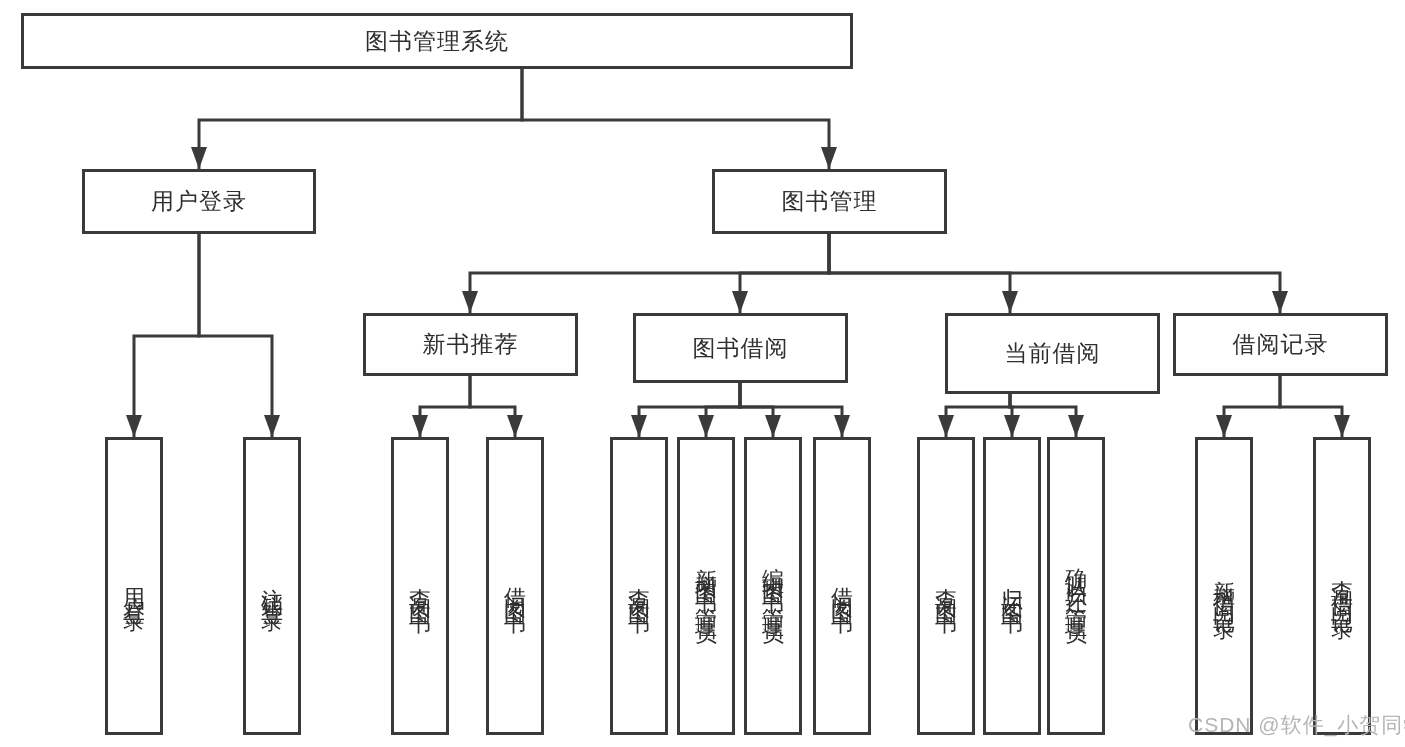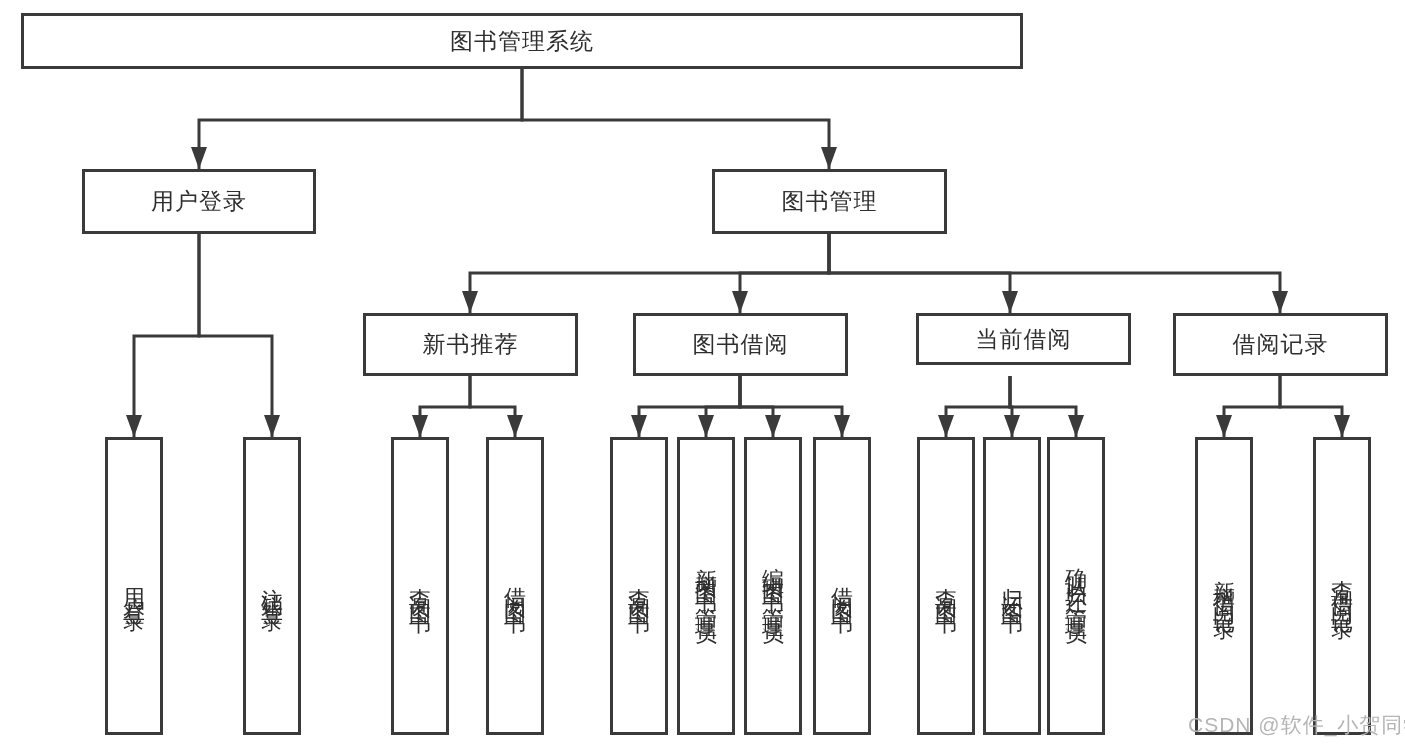--- a/index.html
+++ b/index.html
@@ -57,38 +57,38 @@
       <path class="conn" marker-end="url(#arw)" d="M1010 376 V407 H946 V437"></path>
       <path class="conn" marker-end="url(#arw)" d="M1010 376 V407 H1012 V437"></path>
       <path class="conn" marker-end="url(#arw)" d="M1010 376 V407 H1076 V437"></path>
     </g>
     <g>
       <path class="conn" marker-end="url(#arw)" d="M1280 376 V407 H1224 V437"></path>
       <path class="conn" marker-end="url(#arw)" d="M1280 376 V407 H1342 V437"></path>
     </g>
   </svg>
 
-  <div class="box hbox" style="left:21px;top:13px;width:1002px;height:56px;">
+  <div class="box hbox" style="left:21px;top:13px;width:832px;height:56px;">
     <span>图书管理系统</span>
   </div>
 
   <div class="box hbox" style="left:82px;top:169px;width:234px;height:65px;">
     <span>用户登录</span>
   </div>
   <div class="box hbox" style="left:712px;top:169px;width:235px;height:65px;text-align:center;">
     <span>图书管理</span>
   </div>
 
   <div class="box hbox" style="left:363px;top:313px;width:215px;height:63px;">
     <span>新书推荐</span>
   </div>
-  <div class="box hbox" style="left:633px;top:313px;width:215px;height:63px;">
+  <div class="box hbox" style="left:633px;top:313px;width:215px;height:70px;">
     <span>图书借阅</span>
   </div>
-  <div class="box hbox" style="left:916px;top:313px;width:215px;height:52px;">
+  <div class="box hbox" style="left:945px;top:313px;width:215px;height:81px;">
     <span>当前借阅</span>
   </div>
   <div class="box hbox" style="left:1173px;top:313px;width:215px;height:63px;">
     <span>借阅记录</span>
   </div>
 
   <div class="box leaf" style="left:105px;top:437px;width:58px;height:298px;">
     <span>用户登录</span>
   </div>
   <div class="box leaf" style="left:243px;top:437px;width:58px;height:298px;">

